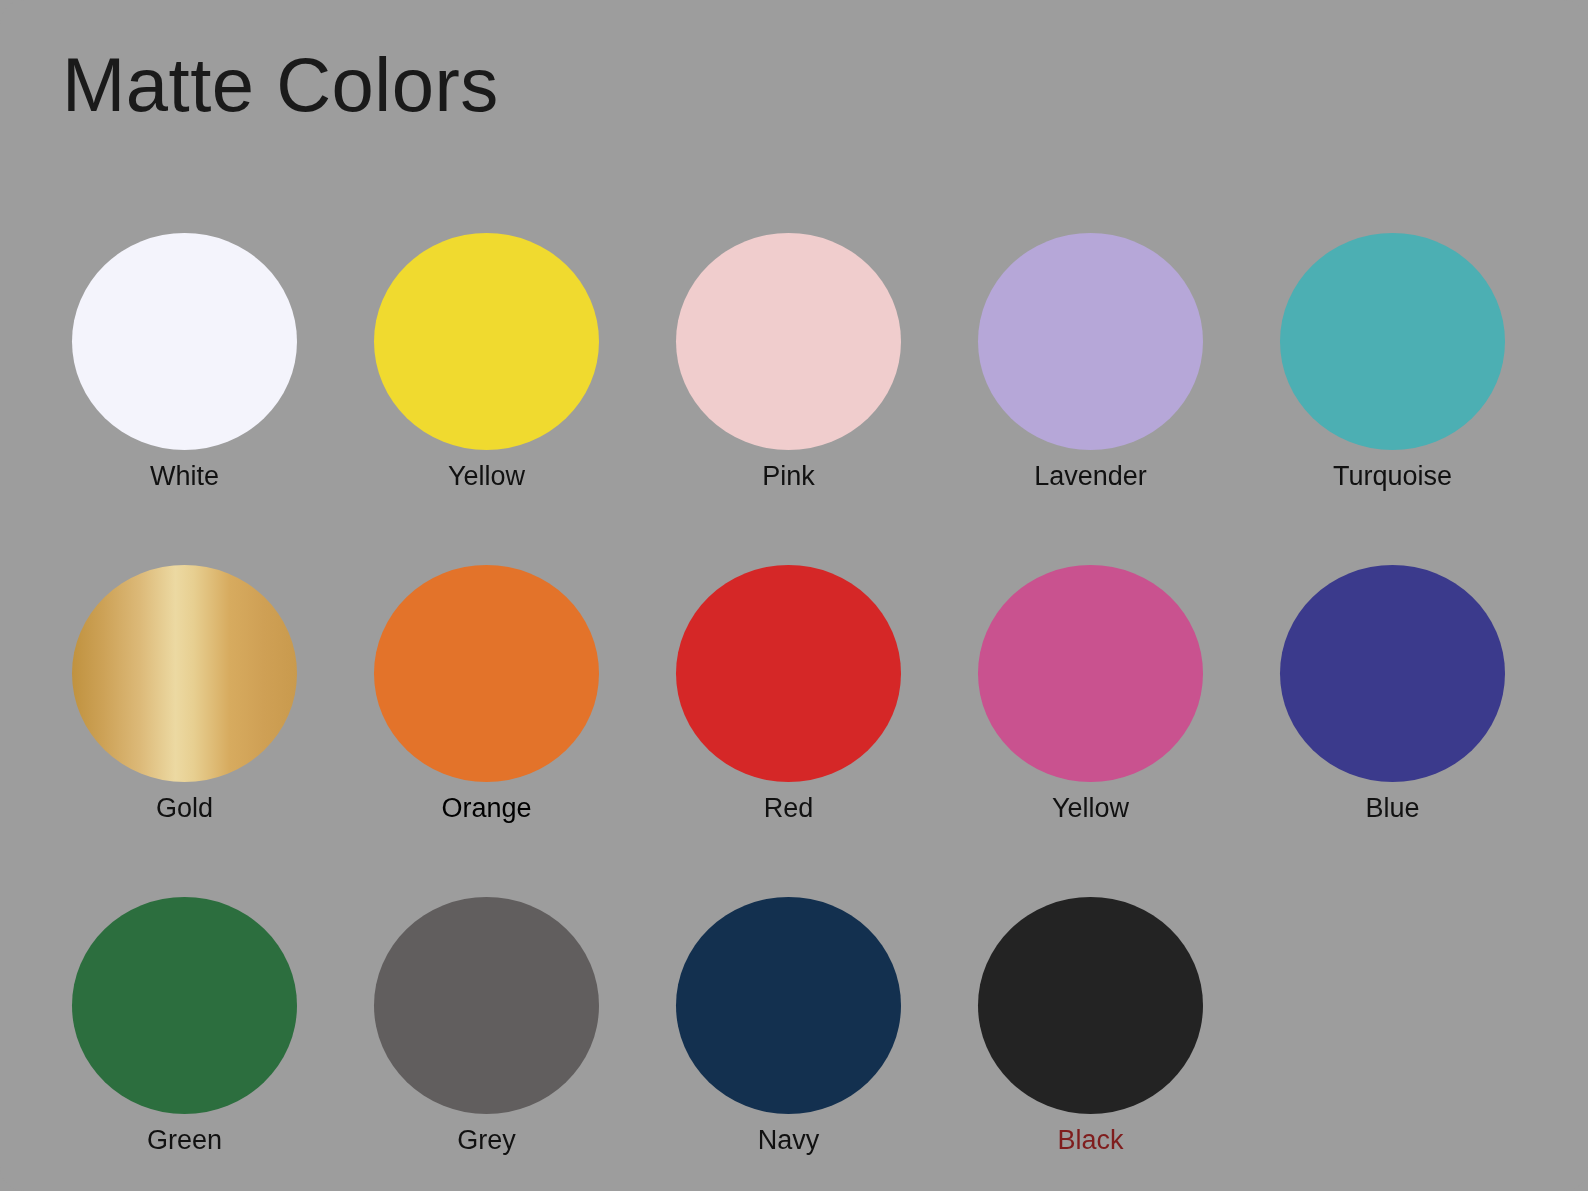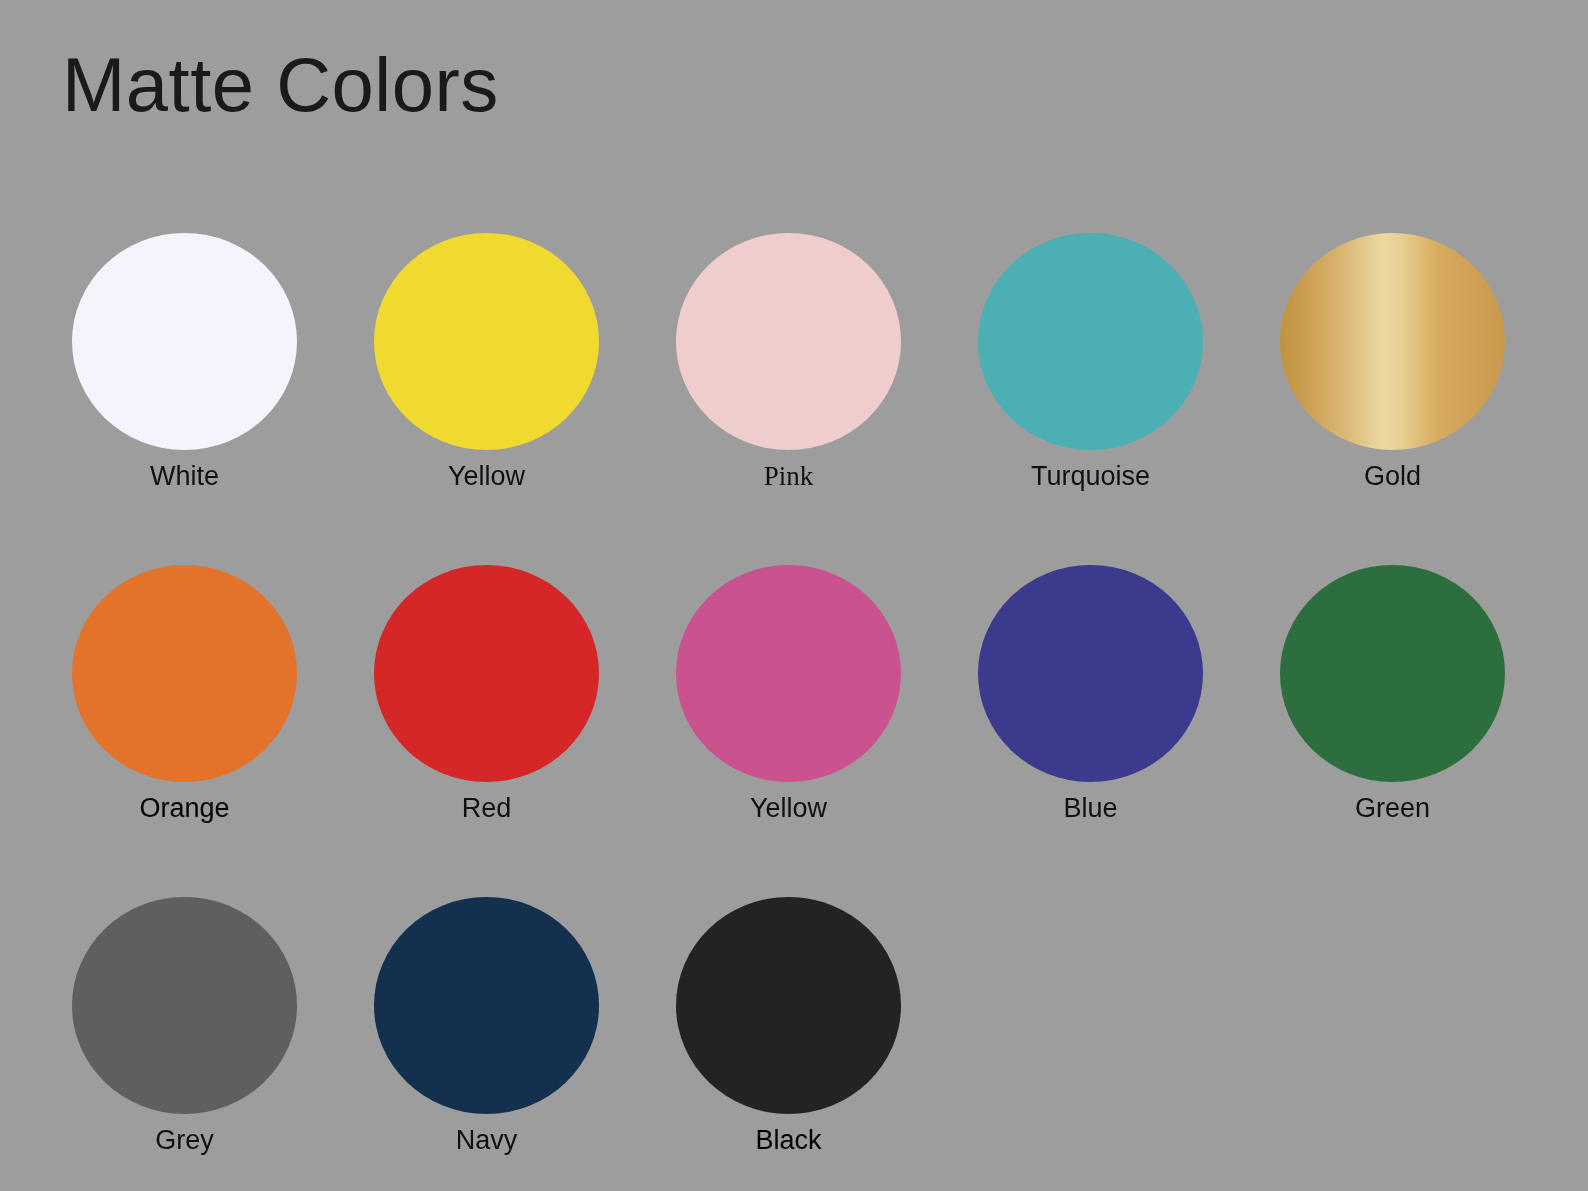--- a/index.html
+++ b/index.html
@@ -77,21 +77,25 @@
   <div class="swatch-cell">
         <div class="swatch-disc" style="background: rgb(244, 244, 252);"></div>
         <div class="swatch-label" style="color: rgb(17, 17, 17);">White</div>
       </div>
       <div class="swatch-cell">
         <div class="swatch-disc" style="background: rgb(240, 218, 47);"></div>
         <div class="swatch-label" style="color: rgb(17, 17, 17);">Yellow</div>
       </div>
       <div class="swatch-cell">
         <div class="swatch-disc" style="background: rgb(240, 205, 205);"></div>
-        <div class="swatch-label" style="color: rgb(17, 17, 17); font-family: Liberation Serif, serif;">Pink</div>
+        <div class="swatch-label" style="color: rgb(17, 17, 17);">Pink</div>
+      </div>
+      <div class="swatch-cell">
+        <div class="swatch-disc" style="background: rgb(182, 167, 216);"></div>
+        <div class="swatch-label" style="color: rgb(17, 17, 17);">Lavender</div>
       </div>
       <div class="swatch-cell">
         <div class="swatch-disc" style="background: rgb(76, 175, 179);"></div>
         <div class="swatch-label" style="color: rgb(17, 17, 17);">Turquoise</div>
       </div>
       <div class="swatch-cell">
         <div class="swatch-disc" style="background: linear-gradient(90deg, rgb(192, 146, 63) 0%, rgb(205, 162, 87) 14%, rgb(220, 185, 120) 30%, rgb(236, 217, 162) 46%, rgb(231, 207, 145) 54%, rgb(215, 171, 95) 70%, rgb(207, 160, 85) 85%, rgb(201, 154, 77) 100%);"></div>
         <div class="swatch-label" style="color: rgb(17, 17, 17);">Gold</div>
       </div>
       <div class="swatch-cell">
@@ -117,17 +121,17 @@
       <div class="swatch-cell">
         <div class="swatch-disc" style="background: rgb(97, 94, 94);"></div>
         <div class="swatch-label" style="color: rgb(17, 17, 17);">Grey</div>
       </div>
       <div class="swatch-cell">
         <div class="swatch-disc" style="background: rgb(19, 48, 79);"></div>
         <div class="swatch-label" style="color: rgb(17, 17, 17);">Navy</div>
       </div>
       <div class="swatch-cell">
         <div class="swatch-disc" style="background: rgb(35, 35, 35);"></div>
-        <div class="swatch-label" style="color: #000000;">Black</div>
+        <div class="swatch-label" style="color: #7f1d1d;">Black</div>
       </div>
     </div>
 
 </div>
 
 </body></html>

